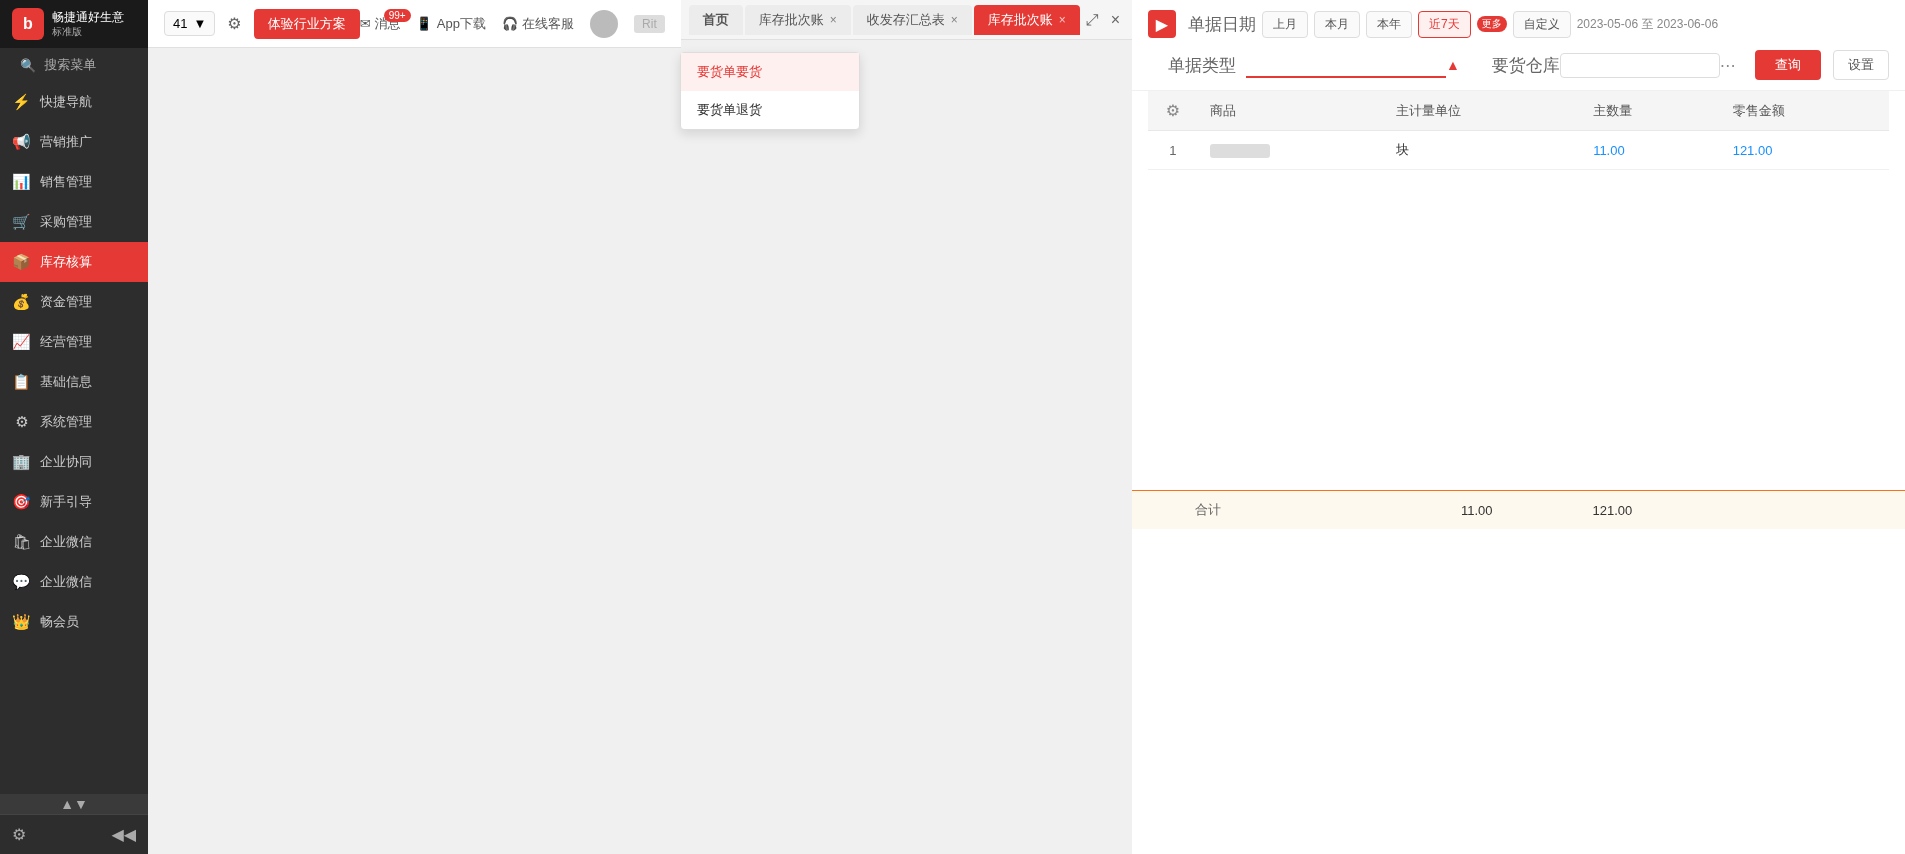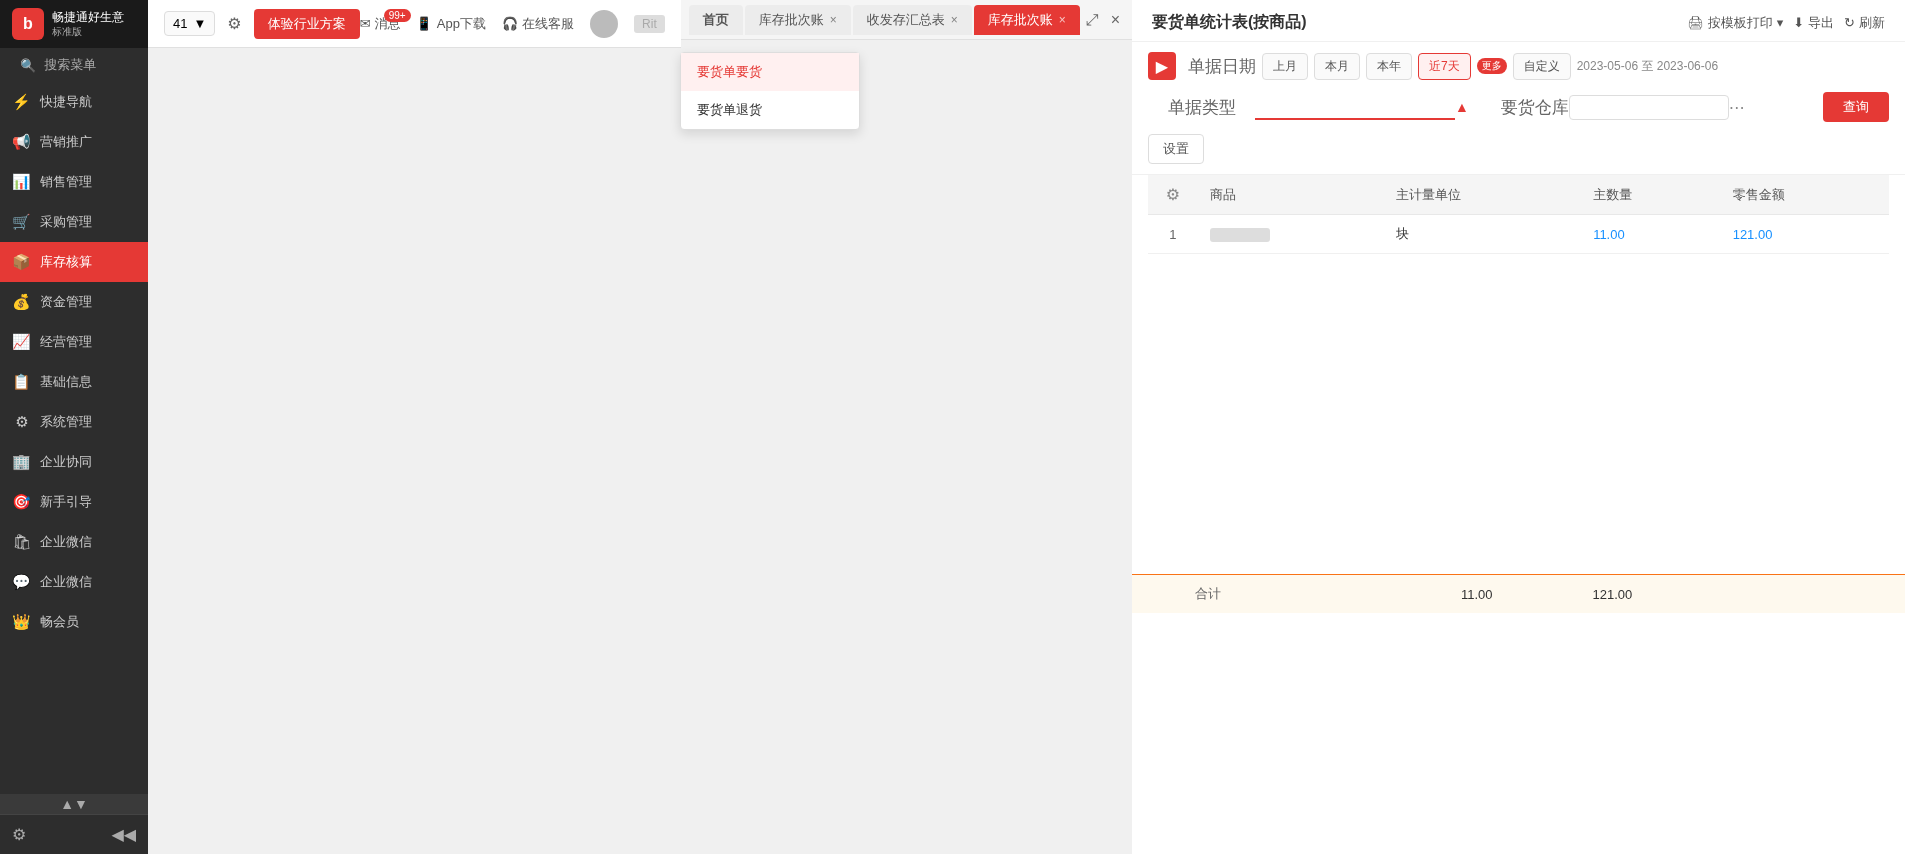--- a/index.html
+++ b/index.html
@@ -288,21 +288,21 @@
       background: #e53935;
       color: white;
       border-radius: 10px;
       padding: 1px 5px;
       font-size: 10px;
       cursor: pointer;
     }
     .filter-type-group {
       display: flex;
       align-items: center;
-      gap: 19px;
+      gap: 10px;
       margin-left: 20px;
     }
     .filter-input-wrapper {
       position: relative;
       display: flex;
       align-items: center;
     }
     .filter-input {
       border: none;
       border-bottom: 2px solid #e53935;
@@ -562,38 +562,20 @@
     </div>
     <div class="tab-actions">
       <button class="tab-action-btn">⤢</button>
       <button class="tab-action-btn">×</button>
     </div>
   </div>
 
   <div class="content">
     <div class="page">
 
-      <div class="page-header">
-        <span class="page-title">要货单统计表(按商品)</span>
-        <div class="page-actions">
-          <button class="page-action-btn">
-            <span>🖨</span>
-            <span>按模板打印</span>
-            <span>▾</span>
-          </button>
-          <button class="page-action-btn">
-            <span>⬇</span>
-            <span>导出</span>
-          </button>
-          <button class="page-action-btn">
-            <span>↻</span>
-            <span>刷新</span>
-          </button>
-        </div>
-      </div>
 
       <div class="filter-bar">
         <button class="filter-toggle">▶</button>
 
         <div class="filter-group">
           <span class="filter-label">单据日期</span>
           <button class="filter-date-btn">上月</button>
           <button class="filter-date-btn">本月</button>
           <button class="filter-date-btn">本年</button>
           <button class="filter-date-btn active">近7天</button>

